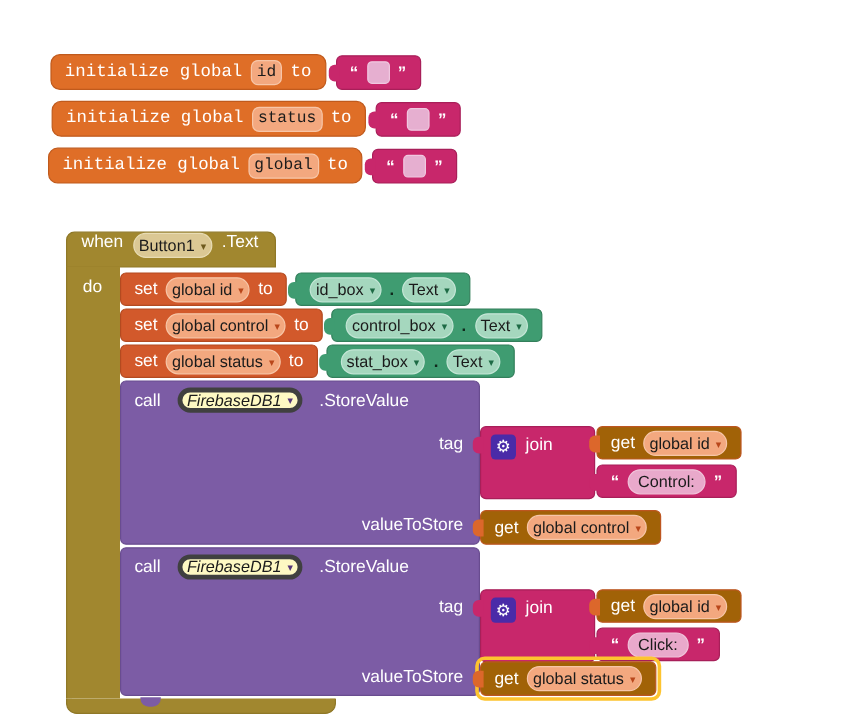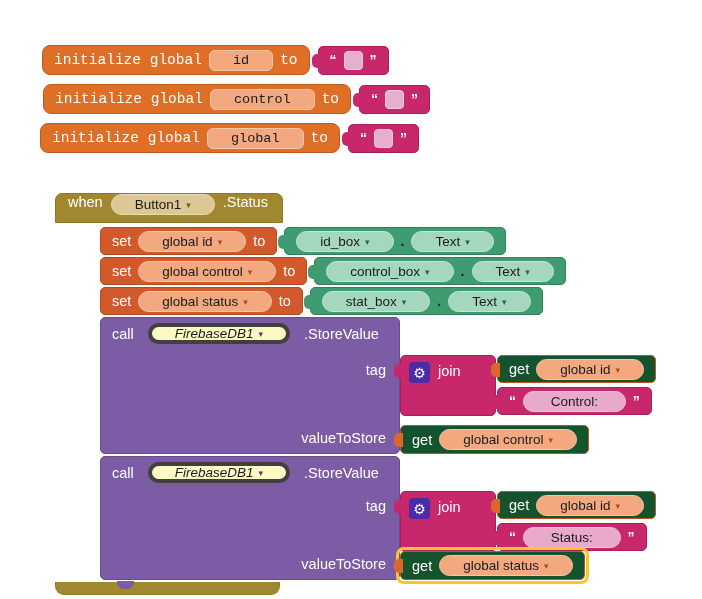--- a/index.html
+++ b/index.html
@@ -13,29 +13,29 @@
 
   
   .blk{
     box-sizing:border-box;position:relative;
     display:inline-flex;align-items:center;gap:7px;
     height:29px;padding:0 11px;border-radius:5px;
     color:#fff;font-size:14.5px;white-space:nowrap;
   }
   .field{
     box-sizing:border-box;display:inline-flex;align-items:center;gap:5px;
-    height:21px;padding:0 23px;border-radius:11px;
+    height:21px;padding:0 4px;border-radius:11px;
     color:#1b1b1b;font-size:13.5px;white-space:pre;
   }
   .arrow{font-size:9px;line-height:1;transform:translateY(1px);}
 
   
   .c-init{background:#DF6E27;border:1px solid #c05a1c;font-family:Liberation Mono, monospace;}
   .c-set {background:#D2592B;border:1px solid #b34a20;}
-  .c-get {background:#14532d;border:1px solid #bd5620;}
+  .c-get {background:#a16207;border:1px solid #bd5620;}
   .c-str {background:#C8276B;border:1px solid #a81f59;}
   .c-grn {background:#3F9C71;border:1px solid #337f5b;}
   .f-salmon{background:#F3A87F;border:1px solid #f7c6a8;}
   .f-salmon .arrow{color:#b9471b;}
   .f-mint{background:#A5D7BE;border:1px solid #c4e6d6;justify-content:flex-end;}
   .f-mint .arrow{color:#1e6b45;}
   .f-lilac{background:#fef9c3;border:4px solid #404040;font-style:italic;}
   .f-lilac .arrow{color:#55377a;}
   .f-beige{background:#DBC894;border:1px solid #e8dcb4;}
   .f-beige .arrow{color:#6e5a1e;}
@@ -137,21 +137,21 @@
       <div class="blk c-str val">
         <span class="q">“</span>
         <span class="empty-str"></span>
         <span class="q">”</span>
       </div>
     </div>
 
     <div class="init-row" style="margin-left:3px">
       <div class="blk c-init">
         <span>initialize global</span>
-        <span class="field f-salmon" style="border-radius:6px"><span>control</span></span>
+        <span class="field f-salmon" style="border-radius:6px"><span>status</span></span>
         <span>to</span>
       </div>
       <div class="blk c-str val">
         <span class="q">“</span>
         <span class="empty-str"></span>
         <span class="q">”</span>
       </div>
     </div>
 
     <div class="init-row">
@@ -167,21 +167,24 @@
       </div>
     </div>
   </div>
 
   <div class="when-header">
     <span>when</span>
     <span class="field f-beige">
       <span>Button1</span>
       <span class="arrow">▾</span>
     </span>
-    <span>.Status</span>
+    <span>.Text</span>
+  </div>
+  <div class="when-spine">
+    <span class="do-label">do</span>
   </div>
   <div class="when-footer"></div>
   <div class="purple-bump"></div>
 
   <div class="stmts">
 
     <div class="stmt-row">
       <div class="blk c-set">
         <span>set</span>
         <span class="field f-salmon">
@@ -314,21 +317,21 @@
           <div class="join-args">
             <div class="blk c-get val">
               <span>get</span>
               <span class="field f-salmon">
                 <span>global id</span>
                 <span class="arrow">▾</span>
               </span>
             </div>
             <div class="blk c-str val">
               <span class="q">“</span>
-              <span class="field f-pink"> Status: </span>
+              <span class="field f-pink"> Click: </span>
               <span class="q">”</span>
             </div>
           </div>
         </div>
       </div>
 
       <div class="attach" style="top:94px">
         <div class="hl">
           <div class="blk c-get val">
             <span>get</span>

